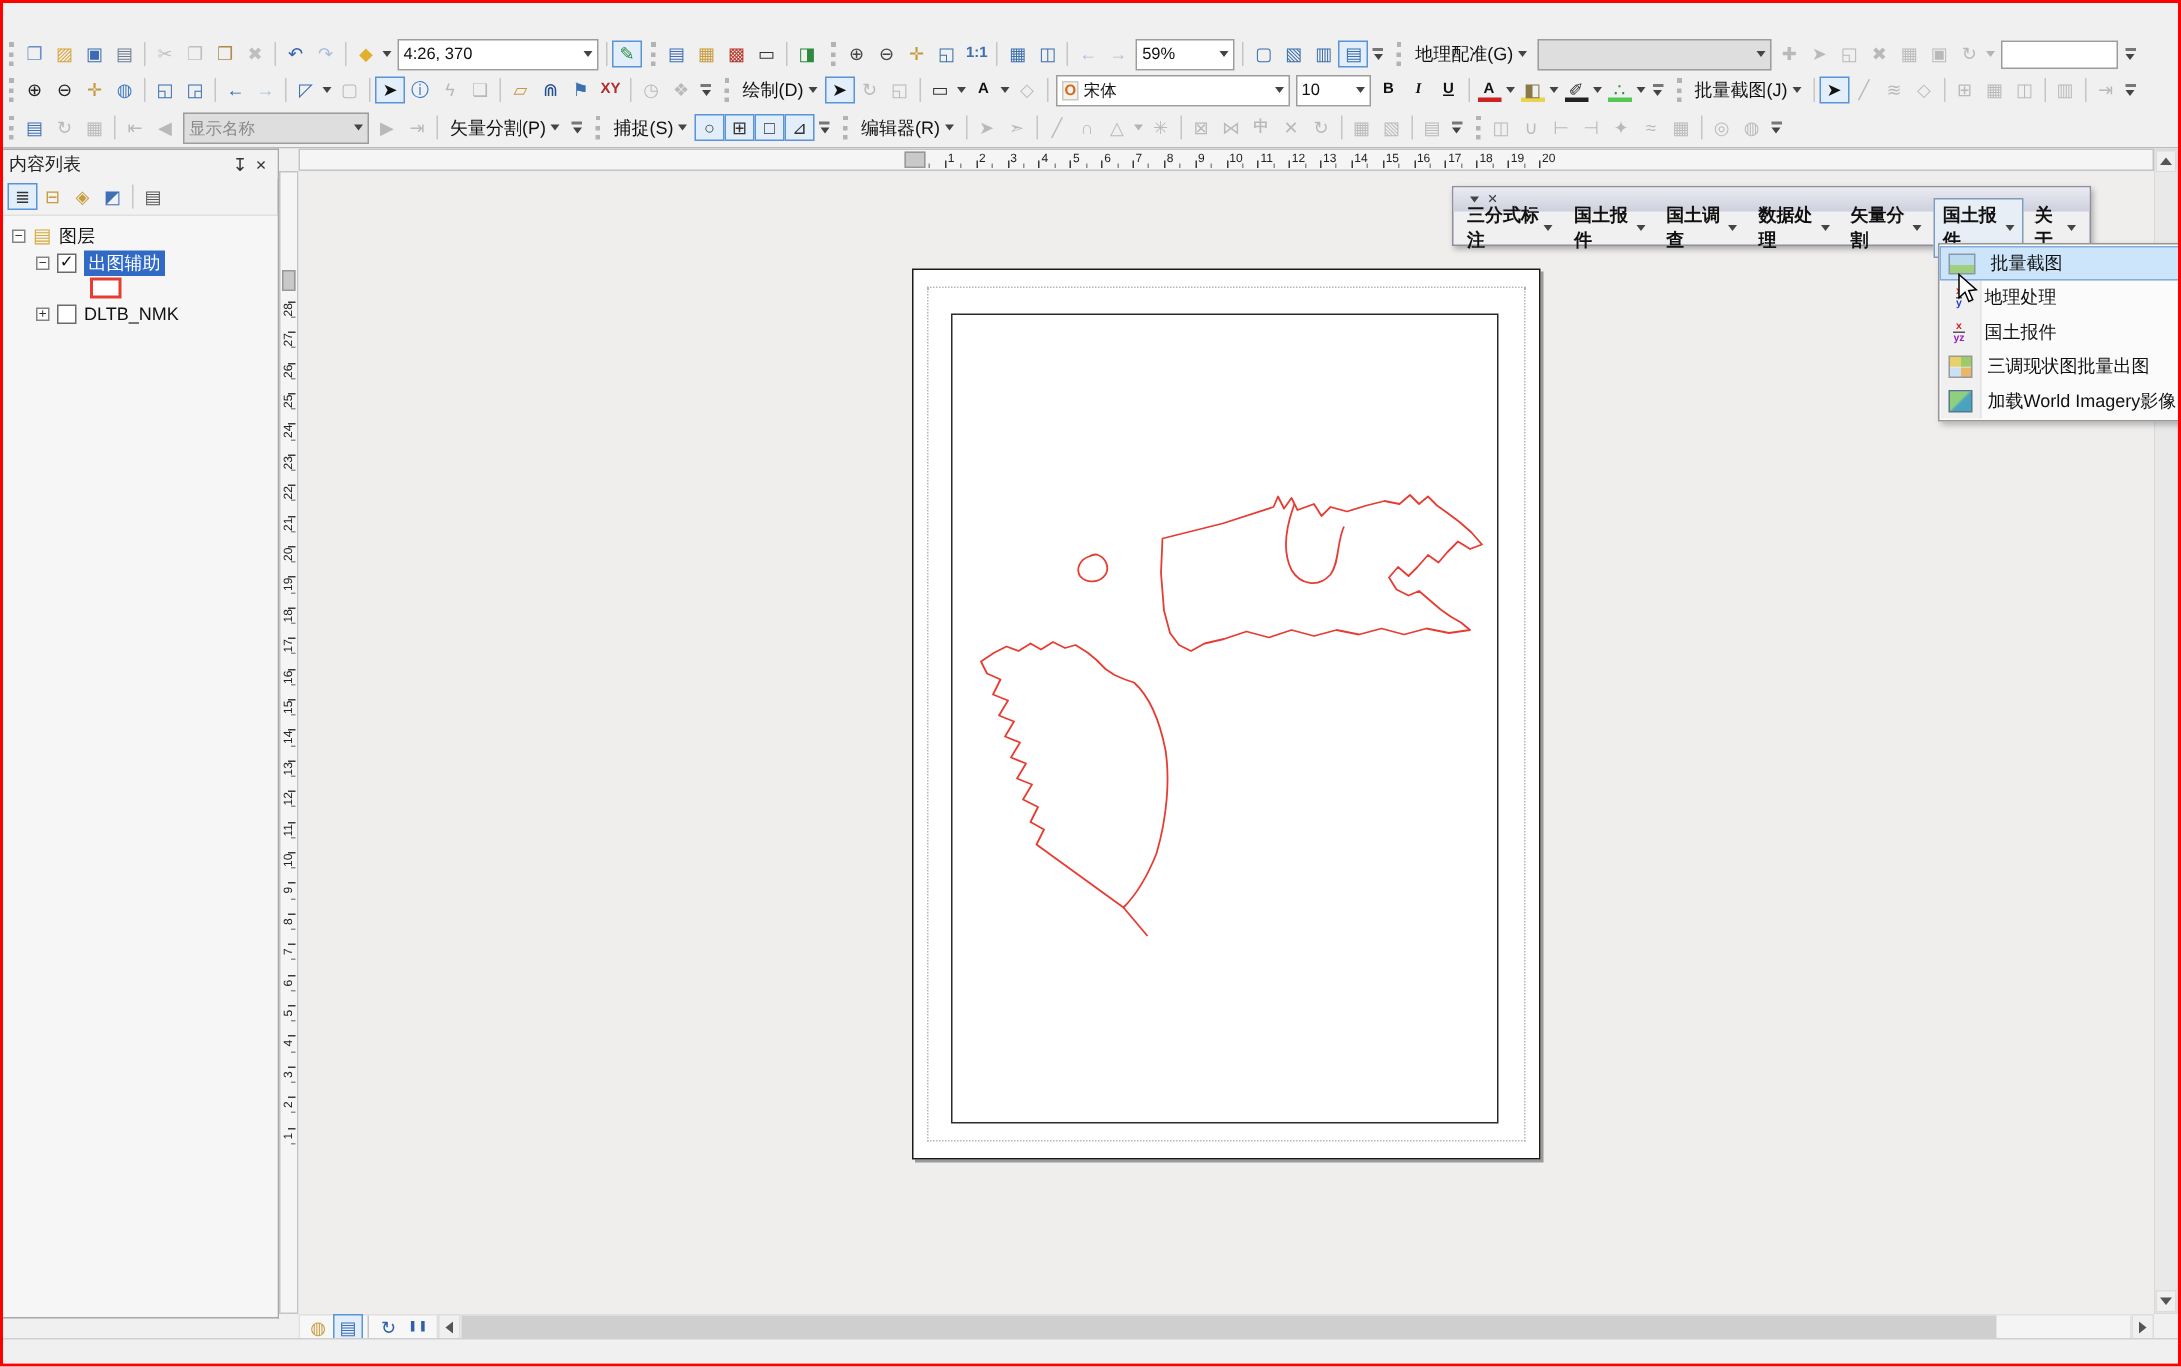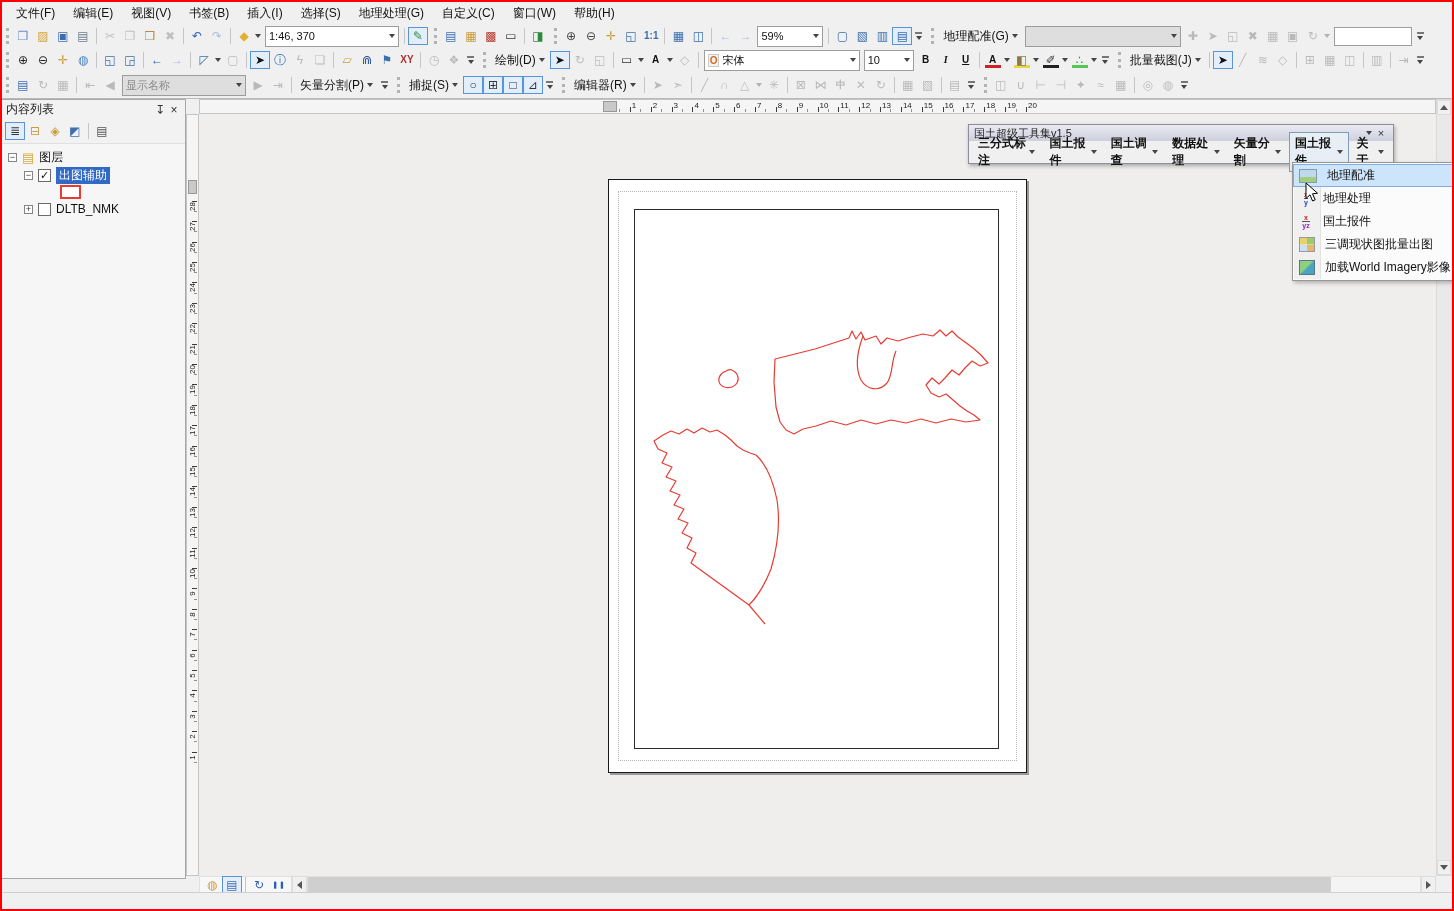--- a/index.html
+++ b/index.html
@@ -99,43 +99,20 @@
   [data-icon-kind="xy3"]::after{content:"yz";color:#9922bb;border-top:1px solid #555;}
   [data-icon-kind="grid"]{width:14px;height:13px;border:1px solid #999;background:linear-gradient(90deg,#e7d26a 50%,#9ccb6a 50%),linear-gradient(90deg,#c9e0f5 50%,#e9b66a 50%);background-size:100% 50%,100% 50%;background-position:0 0,0 100%;background-repeat:no-repeat;}
   [data-icon-kind="globe"]{width:14px;height:13px;border:1px solid #557788;background:linear-gradient(135deg,#8fd07f 45%,#4aa3c0 55%);}
   .cursor{position:absolute;left:1303px;top:180px;z-index:70;}
 </style>
 </head>
 <body>
 
 <div class="window">
 
-  <div class="menubar">
-
-      <span class="menu-item">文件(F)</span>
-
-      <span class="menu-item">编辑(E)</span>
-
-      <span class="menu-item">视图(V)</span>
-
-      <span class="menu-item">书签(B)</span>
-
-      <span class="menu-item">插入(I)</span>
-
-      <span class="menu-item">选择(S)</span>
-
-      <span class="menu-item">地理处理(G)</span>
-
-      <span class="menu-item">自定义(C)</span>
-
-      <span class="menu-item">窗口(W)</span>
-
-      <span class="menu-item">帮助(H)</span>
-
-  </div>
 
   <div class="tbrow tbrow1">
     <div class="tbar">
         <span class="tgrip"></span>
         <span class="tbtn">
           <span class="tbi" style="color: rgb(107, 143, 201);">❐</span>
         </span>
         <span class="tbtn">
           <span class="tbi" style="color: rgb(217, 163, 60);">▨</span>
         </span>
@@ -164,21 +141,21 @@
         </span>
         <span class="tbtn dis">
           <span class="tbi" style="color: rgb(46, 95, 176);">↷</span>
         </span>
         <span class="tsep"></span>
         <span class="tbtn">
           <span class="tbi" style="color: rgb(224, 176, 47);">◆</span>
           <span class="dda"></span>
         </span>
         <span class="tcombo" style="width: 126px;">
-          <span class="tval">1:46, 370</span>
+          <span class="tval">4:26, 370</span>
           <span class="dda"></span>
         </span>
         <span class="tsep"></span>
         <span class="tbtn box">
           <span class="tbi" style="color: rgb(45, 138, 62);">✎</span>
         </span>
       </div>
     <div class="tbar">
         <span class="tgrip"></span>
         <span class="tbtn">
@@ -874,21 +851,20 @@
       <span class="sbtn h">
           <span class="tri-rt"></span>
         </span>
     </div>
   </div>
 
   <div class="statusbar"></div>
 
   <div class="plugin-toolbar">
     <div class="pt-title">
-      <span class="pt-title-text">国土超级工具集v1.5</span>
       <span class="pt-ctl">
           <span class="dda"></span>
         </span>
       <span class="pt-ctl">×</span>
     </div>
     <div class="pt-buttons">
 
         <span class="pbtn">
           <span>三分式标注</span>
           <span class="dda"></span>
@@ -926,21 +902,21 @@
 
     </div>
   </div>
 
   <div class="plugin-menu">
     <div class="pm-gutter"></div>
     <div>
 
         <div class="pm-item hl">
           <span class="pm-ic" data-icon-kind="screenshot"></span>
-          <span class="pm-label">地理配准</span>
+          <span class="pm-label">批量截图</span>
         </div>
 
         <div class="pm-item">
           <span class="pm-ic" data-icon-kind="xy2"></span>
           <span class="pm-label">地理处理</span>
         </div>
 
         <div class="pm-item">
           <span class="pm-ic" data-icon-kind="xy3"></span>
           <span class="pm-label">国土报件</span>

